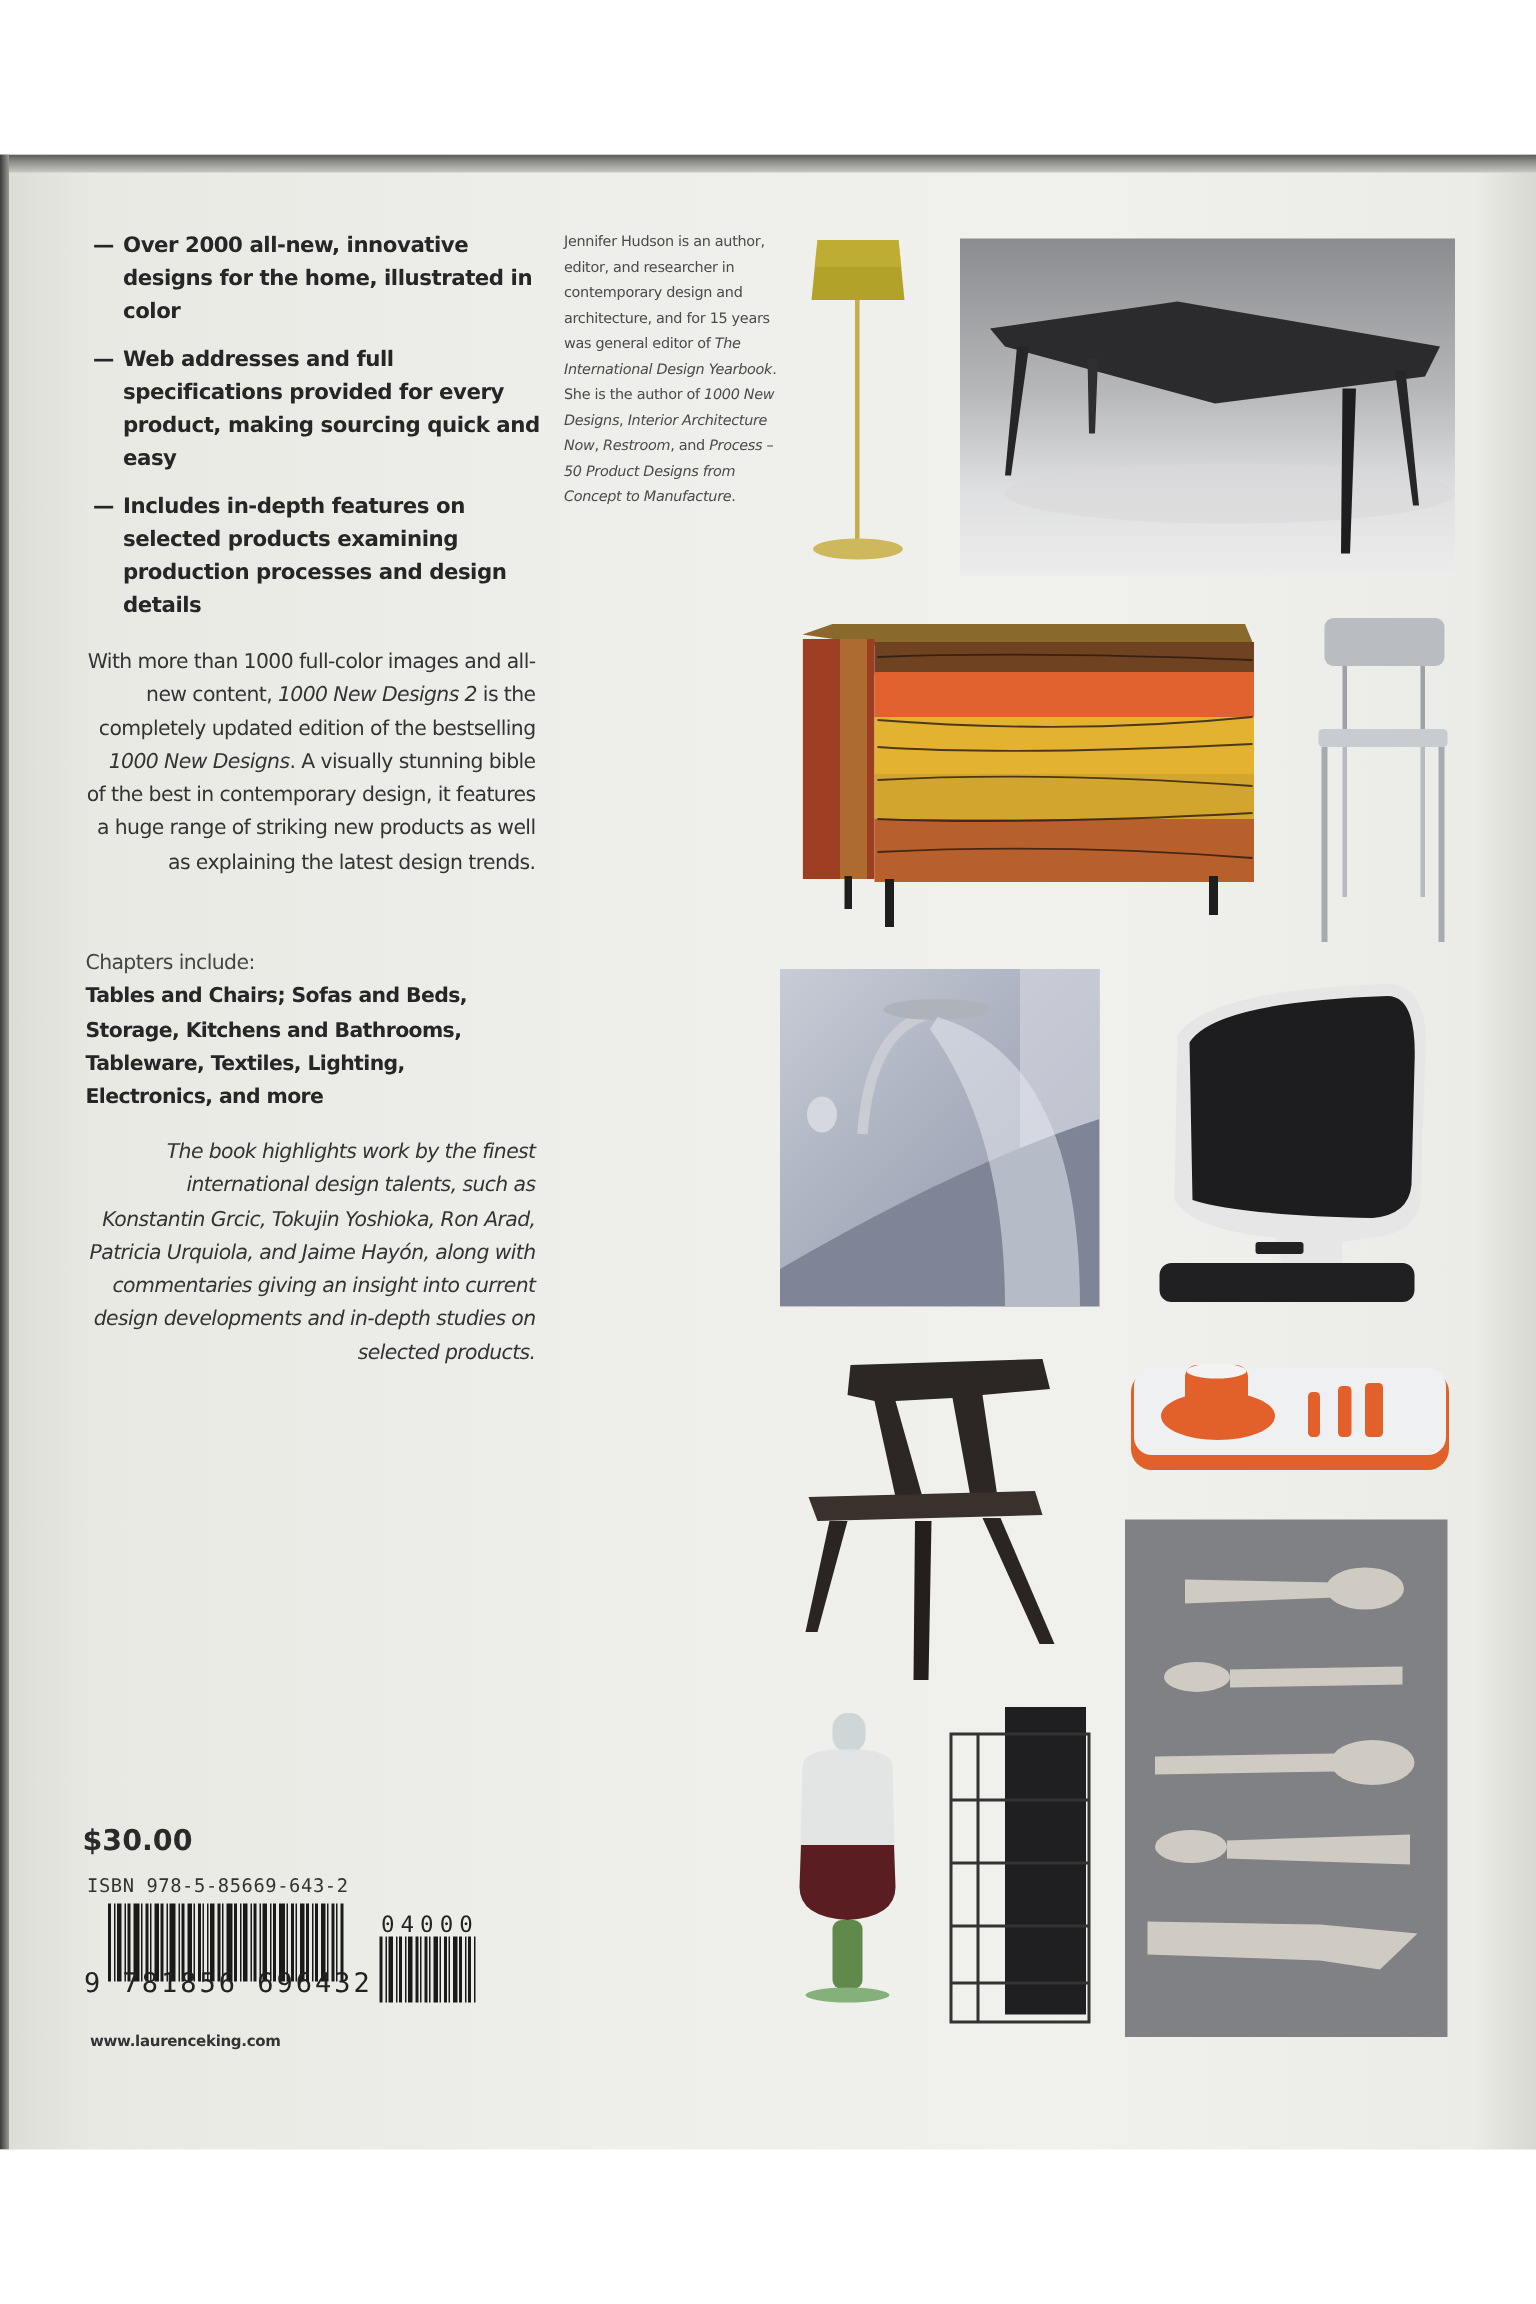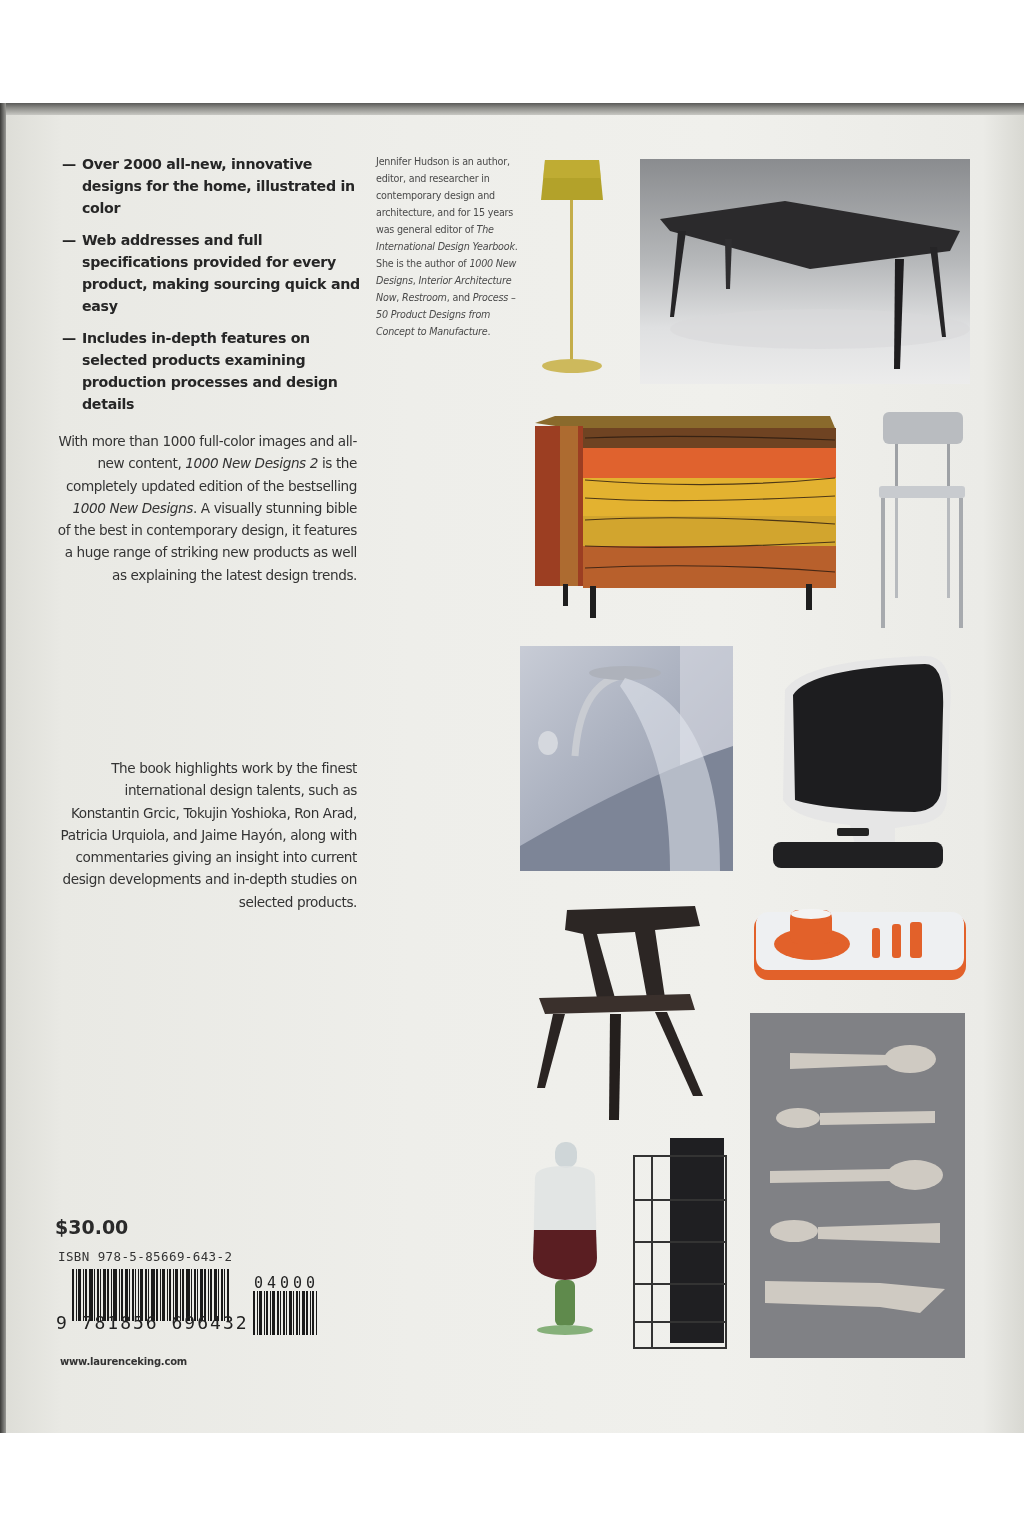--- a/index.html
+++ b/index.html
@@ -25,21 +25,21 @@
     .bullet { display: flex; font-weight: bold; font-size: 14.2px; line-height: 22px; color: #262626; margin-bottom: 10px; letter-spacing: -0.3px; }
     .bullet .dash { width: 20px; flex: 0 0 20px; }
     .bullet .txt { flex: 1; }
 
     .para { position: absolute; left: 57px; width: 300px; font-size: 13.6px; line-height: 22.3px; color: #333; letter-spacing: -0.4px; text-align: right; }
     .para i { font-style: italic; }
     .p1 { top: 327px; }
     .chapters { position: absolute; left: 57px; top: 528px; width: 300px; font-size: 13.6px; line-height: 22.3px; letter-spacing: -0.4px; }
     .chapters .lead { color: #444; }
     .chapters .list { font-weight: bold; color: #262626; }
-    .p3 { top: 654px; }
+    .p3 { top: 654px; font-style: italic; }
 
     .price { position: absolute; left: 55px; top: 1113px; font-weight: bold; font-size: 19px; color: #2a2a2a; }
     .isbn { position: absolute; left: 58px; top: 1146px; font-family: "DejaVu Sans Mono", monospace; font-size: 12.5px; letter-spacing: 0.4px; color: #333; }
     .barcode-main { position: absolute; left: 72px; top: 1166px; width: 168px; height: 52px; display: flex; align-items: stretch; }
     .barcode-main span, .barcode-add span { display: block; background: #1a1a1a; margin-right: 1.5px; }
     .barcode-digits { position: absolute; left: 56px; top: 1209px; font-family: "DejaVu Sans Mono", monospace; font-size: 18px; color: #222; letter-spacing: 2px; background: transparent; }
     .barcode-add-digits { position: absolute; left: 254px; top: 1171px; font-family: "DejaVu Sans Mono", monospace; font-size: 15px; color: #222; letter-spacing: 4px; }
     .barcode-add { position: absolute; left: 253px; top: 1188px; width: 84px; height: 44px; display: flex; }
     .website { position: absolute; left: 60px; top: 1253px; font-weight: bold; font-size: 10px; color: #333; letter-spacing: -0.2px; }
 
@@ -83,20 +83,22 @@
 
   <div class="bio">
     <span>Jennifer Hudson is an author, editor, and researcher in contemporary design and architecture, and for 15 years was general editor of </span><i>The International Design Yearbook</i><span>. She is the author of </span><i>1000 New Designs</i><span>, </span><i>Interior Architecture Now</i><span>, </span><i>Restroom</i><span>, and </span><i>Process – 50 Product Designs from Concept to Manufacture</i><span>.</span>
   </div>
 
   <div class="para p1">
     <span>With more than 1000 full-color images and all-new content, </span><i>1000 New Designs 2</i><span> is the completely updated edition of the bestselling </span><i>1000 New Designs</i><span>. A visually stunning bible of the best in contemporary design, it features a huge range of striking new products as well as explaining the latest design trends.</span>
   </div>
 
   <div class="chapters">
+    <div class="lead">Chapters include:</div>
+    <div class="list">Tables and Chairs; Sofas and Beds, Storage, Kitchens and Bathrooms, Tableware, Textiles, Lighting, Electronics, and more</div>
   </div>
 
   <div class="para p3">The book highlights work by the finest international design talents, such as Konstantin Grcic, Tokujin Yoshioka, Ron Arad, Patricia Urquiola, and Jaime Hayón, along with commentaries giving an insight into current design developments and in-depth studies on selected products.</div>
 
   <div class="price">$30.00</div>
   <div class="isbn">ISBN 978-5-85669-643-2</div>
 
   <div class="barcode-main">
     <span style="width:2px"></span>
       <span style="width:1px"></span>

